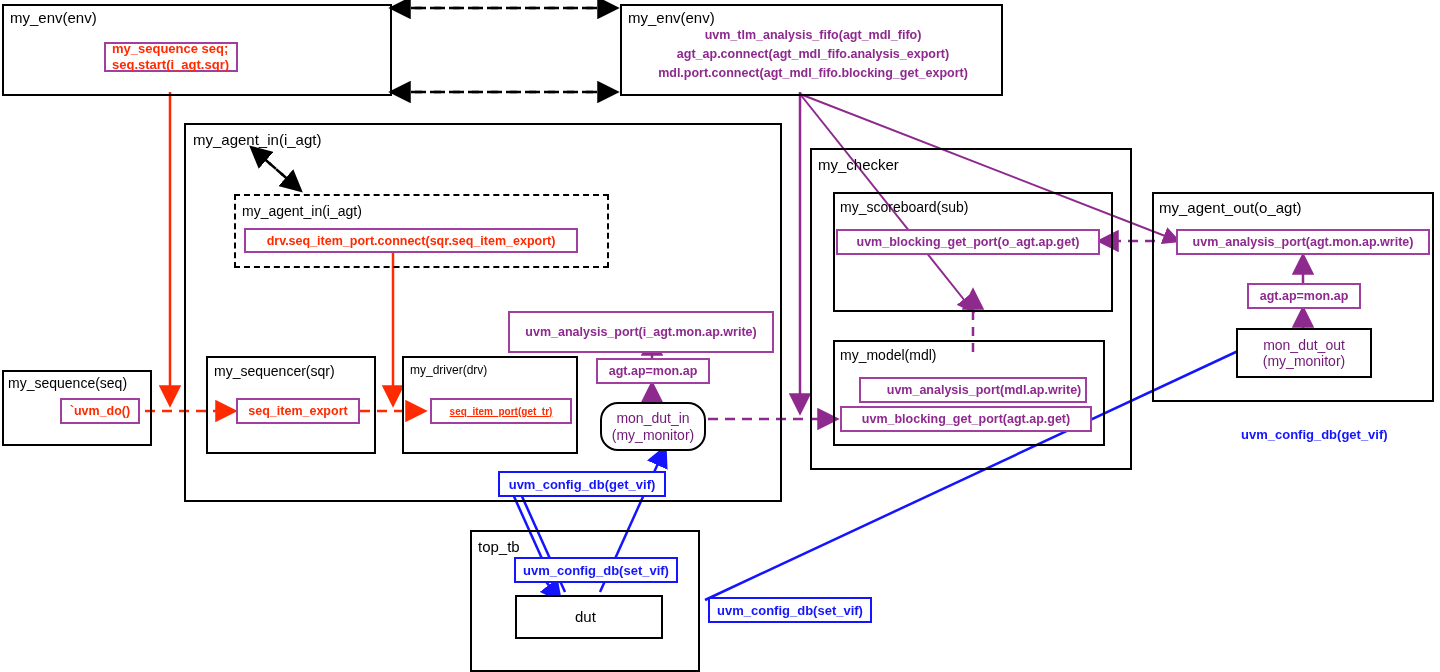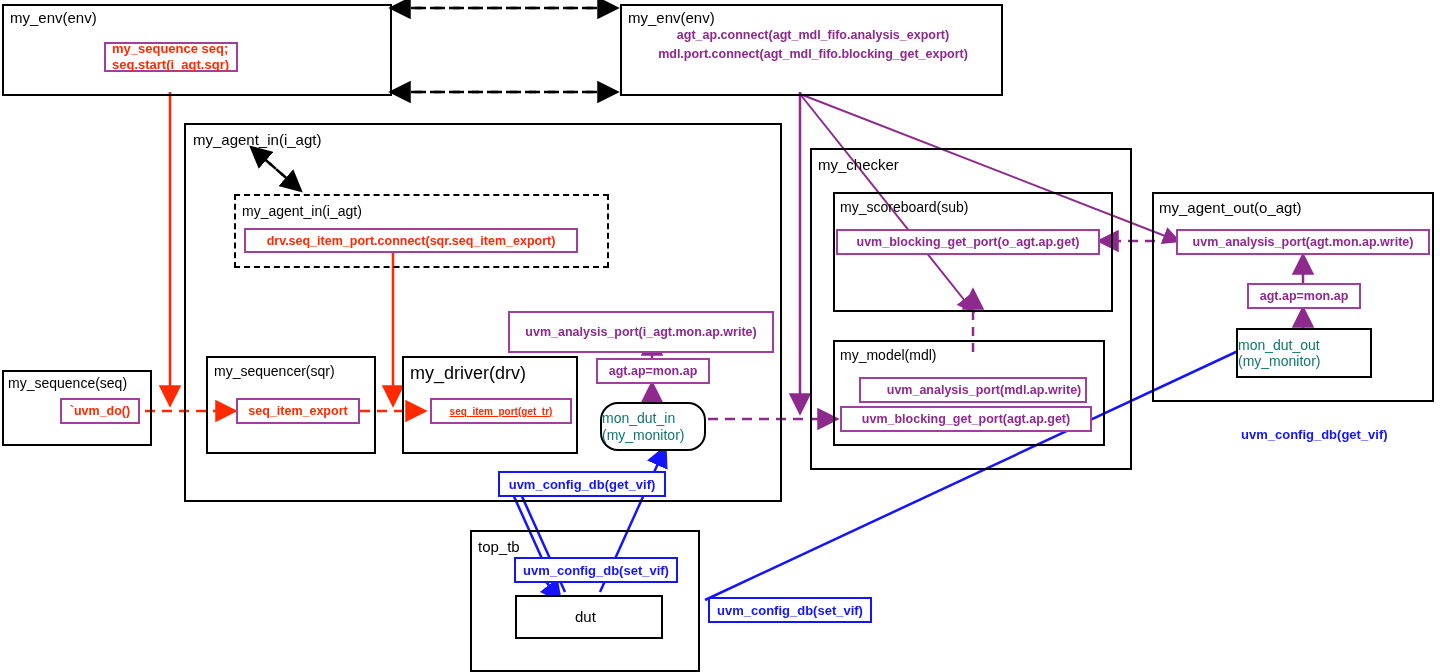--- a/index.html
+++ b/index.html
@@ -14,22 +14,22 @@
   
   .chip{position:absolute;box-sizing:border-box;border:2px solid #a03fa0;
         background:#fff;display:flex;align-items:center;justify-content:center;
         font-weight:bold;white-space:nowrap;padding:0 6px;}
   .chip.red{color:#ff2a00;}
   .chip.purple{color:#8e2a8e;}
   .chip.blue{border-color:#1414ff;color:#1414ff;}
   .plain{position:absolute;font-weight:bold;white-space:nowrap;}
   .plain.blue{color:#1414ff;}
   .ctr{position:absolute;box-sizing:border-box;border:2px solid #000;
-       display:flex;align-items:flex-start;justify-content:center;text-align:center;
-       font-weight:normal;color:#0f766e;line-height:1.15;background:#fff;}
+       display:flex;align-items:center;justify-content:center;text-align:center;
+       font-weight:normal;color:#701a75;line-height:1.15;background:#fff;}
 
   svg.ov{position:absolute;left:0;top:0;width:1440px;height:672px;overflow:visible;pointer-events:none;}
 </style>
 </head>
 <body>
 
 <div id="canvas">
 
   <svg class="ov" viewBox="0 0 1440 672">
     <defs>
@@ -99,37 +99,38 @@
   <div class="lbl reg" style="left:10px;top:9px;font-size:15px;">my_env(env)</div>
   <div class="chip red" style="left:104px;top:42px;width:134px;height:30px;flex-direction:column;font-size:13px;line-height:1.25;">
     <span style="width:100%;text-align:left;">my_sequence seq;</span>
     <span style="width:100%;text-align:left;">seq.start(i_agt.sqr)</span>
   </div>
 
   <div class="box" style="left:620px;top:4px;width:383px;height:92px;"></div>
   <div class="lbl reg" style="left:628px;top:9px;font-size:15px;">my_env(env)</div>
   <div style="position:absolute;left:628px;top:26px;width:370px;text-align:center;
               color:#8e2a8e;font-weight:bold;font-size:12.5px;line-height:1.5;">
+    <div>uvm_tlm_analysis_fifo(agt_mdl_fifo)</div>
     <div>agt_ap.connect(agt_mdl_fifo.analysis_export)</div>
     <div>mdl.port.connect(agt_mdl_fifo.blocking_get_export)</div>
   </div>
 
   <div class="box" style="left:184px;top:123px;width:598px;height:379px;"></div>
   <div class="lbl reg" style="left:193px;top:131px;font-size:15px;">my_agent_in(i_agt)</div>
 
   <div class="box dashed" style="left:234px;top:194px;width:375px;height:74px;"></div>
   <div class="lbl reg" style="left:242px;top:203px;font-size:14px;">my_agent_in(i_agt)</div>
   <div class="chip red" style="left:244px;top:228px;width:334px;height:25px;font-size:12.5px;">drv.seq_item_port.connect(sqr.seq_item_export)</div>
 
   <div class="box" style="left:206px;top:356px;width:170px;height:98px;"></div>
   <div class="lbl reg" style="left:214px;top:363px;font-size:14px;">my_sequencer(sqr)</div>
   <div class="chip red" style="left:236px;top:398px;width:124px;height:26px;font-size:12.5px;">seq_item_export</div>
 
   <div class="box" style="left:402px;top:356px;width:176px;height:98px;"></div>
-  <div class="lbl reg" style="left:410px;top:363px;font-size:18px;">my_driver(drv)</div>
+  <div class="lbl reg" style="left:410px;top:363px;font-size:12px;">my_driver(drv)</div>
   <div class="chip red" style="left:430px;top:398px;width:142px;height:26px;font-size:10px;text-decoration:underline;">seq_item_port(get_tr)</div>
 
   <div class="ctr" style="left:600px;top:402px;width:106px;height:49px;flex-direction:column;font-size:14px;border-radius:18px;">
     <span>mon_dut_in</span>
     <span>(my_monitor)</span>
   </div>
   <div class="chip purple" style="left:596px;top:358px;width:114px;height:26px;font-size:12.5px;">agt.ap=mon.ap</div>
   <div class="chip purple" style="left:508px;top:311px;width:266px;height:42px;font-size:12.5px;">uvm_analysis_port(i_agt.mon.ap.write)</div>
 
   <div class="chip blue" style="left:498px;top:471px;width:168px;height:26px;font-size:13px;">uvm_config_db(get_vif)</div>

